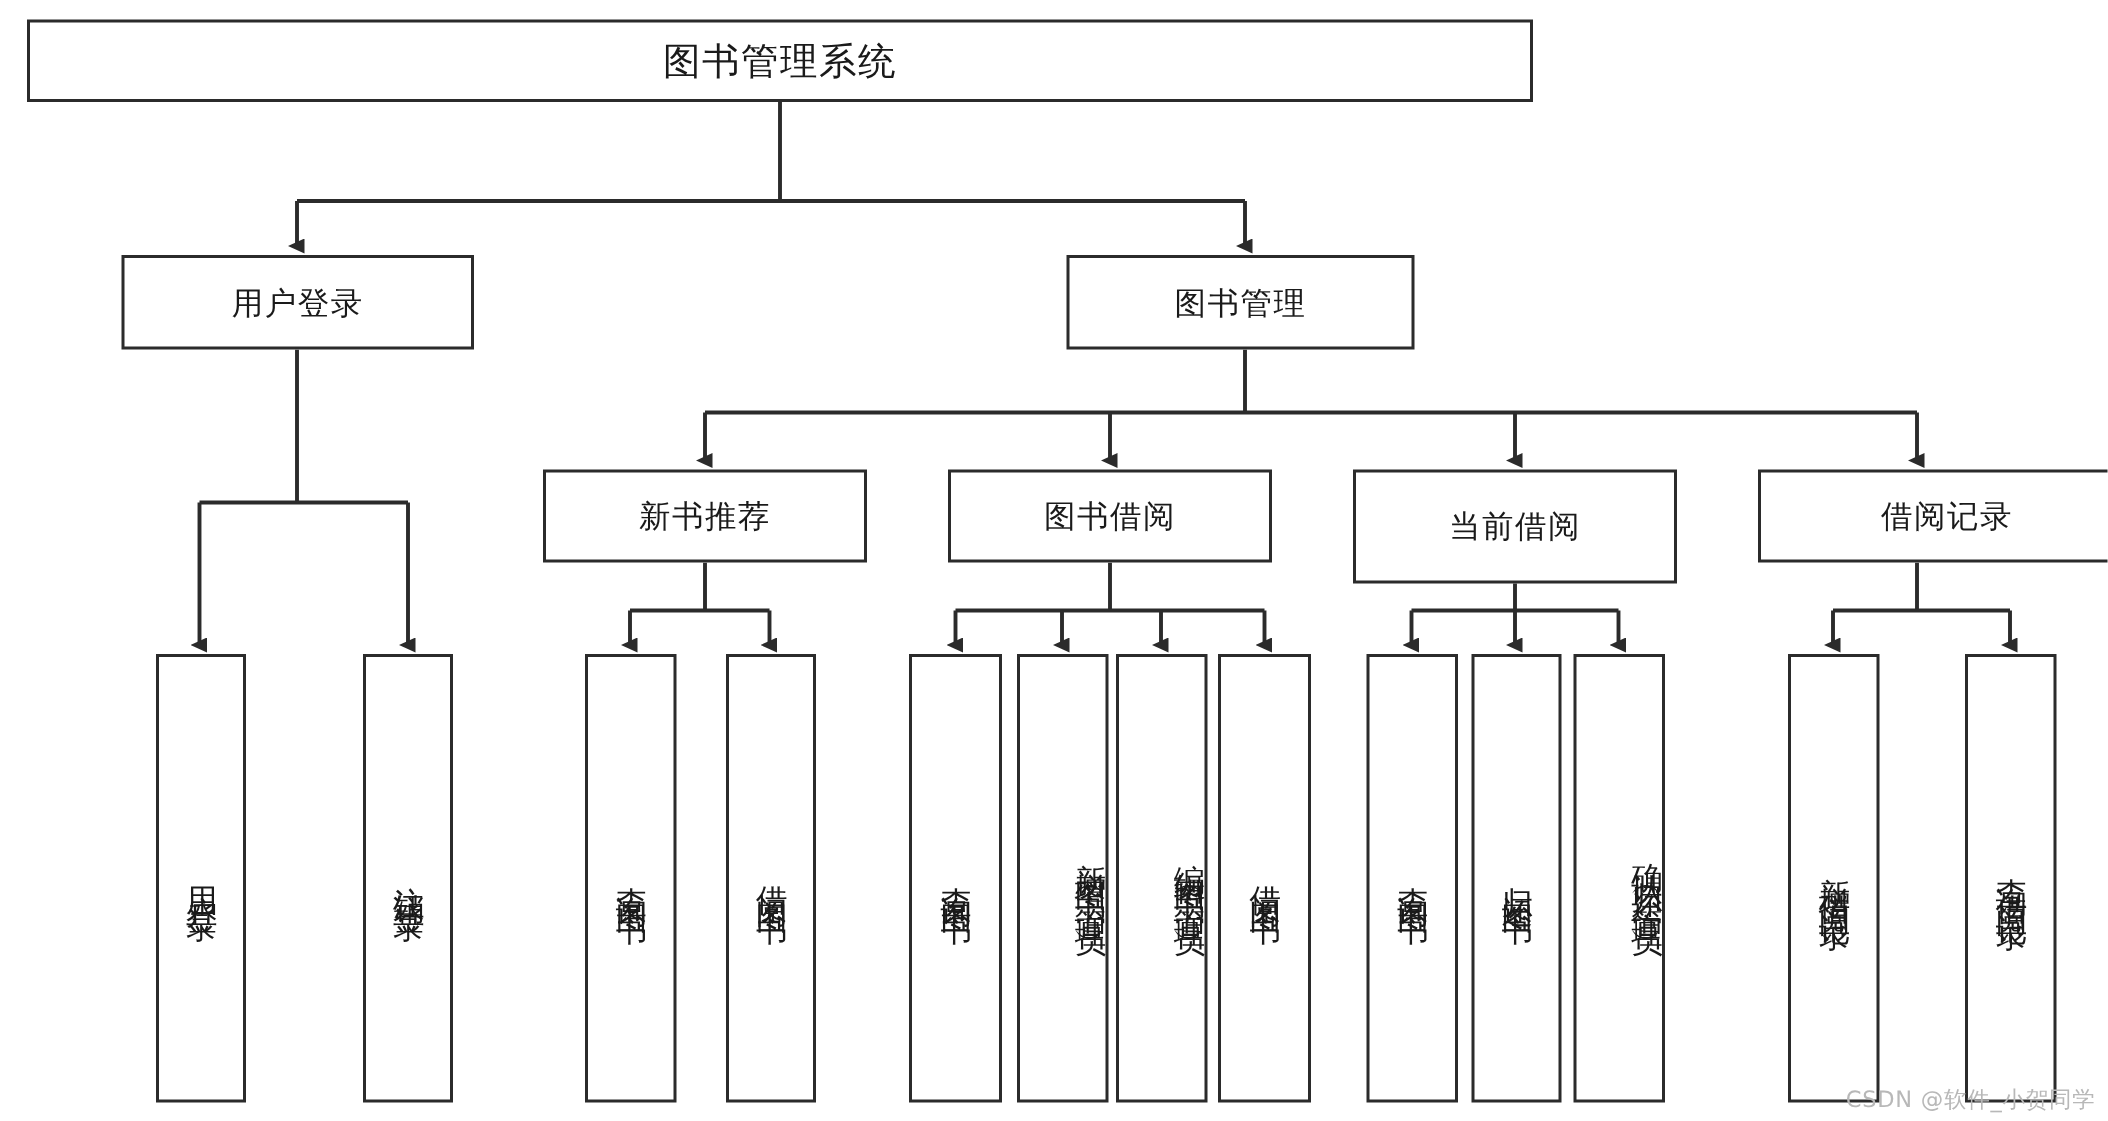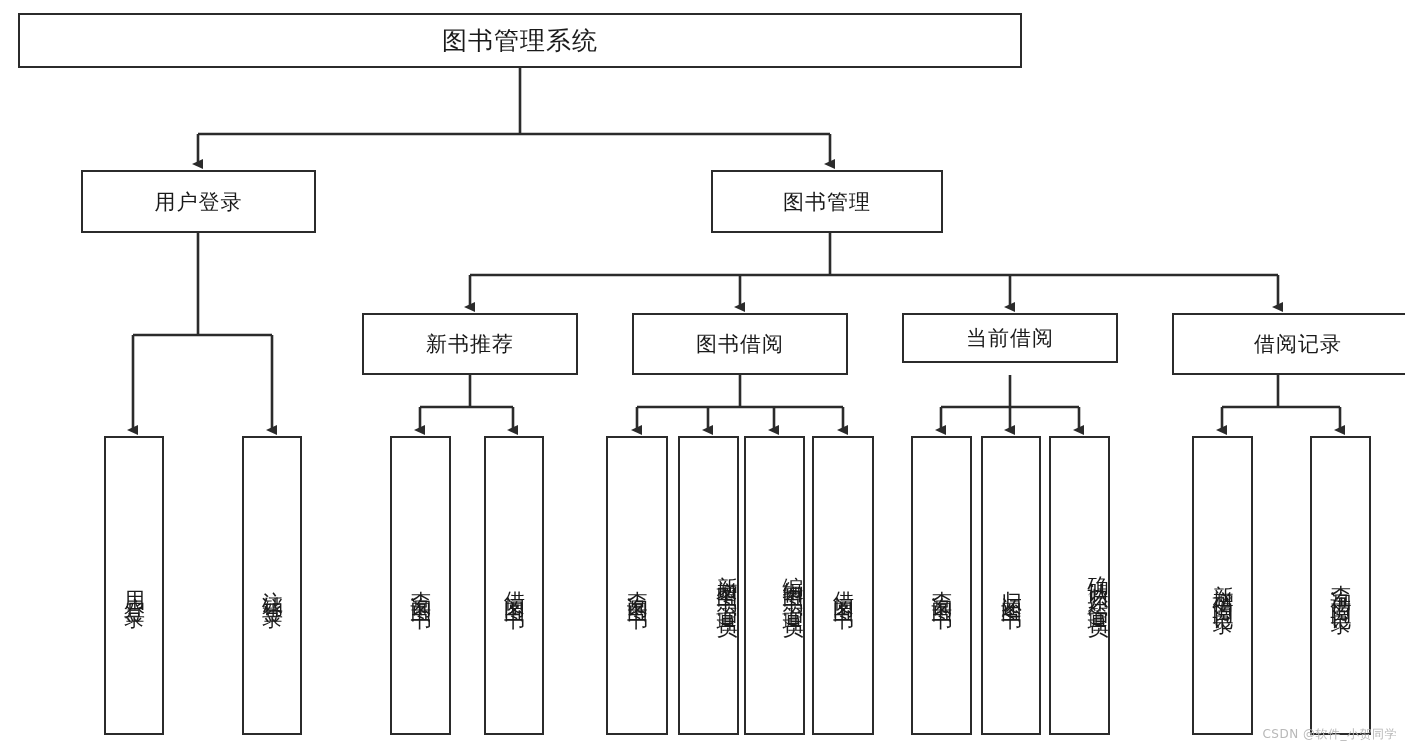--- a/index.html
+++ b/index.html
@@ -45,21 +45,21 @@
     text-orientation:upright;
     white-space:nowrap;
   }
   .node.v.align-start{align-items:flex-start;}
   .node.v.align-center{align-items:center;}
 
   .watermark{
     position:absolute;
     right:8px;
     bottom:4px;
-    font-size:12px;
+    font-size:15px;
     color:#b8b8b8;
     white-space:nowrap;
     letter-spacing:0.5px;
   }
 </style>
 </head>
 <body>
 
 <div id="canvas">
 
@@ -128,21 +128,21 @@
   </div>
 
   <div class="node h" style="left:632px;top:313px;width:216px;height:62px;">
     <span>图书借阅</span>
   </div>
 
   <div class="node h" style="left:362px;top:313px;width:216px;height:62px;">
     <span>新书推荐</span>
   </div>
 
-  <div class="node h" style="left:902px;top:313px;width:216px;height:50px;">
+  <div class="node h" style="left:902px;top:313px;width:216px;height:76px;">
     <span>当前借阅</span>
   </div>
 
   <div class="node h" style="left:1172px;top:313px;width:252px;height:62px;">
     <span>借阅记录</span>
   </div>
 
   <div class="node v align-center" style="left:104px;top:436px;width:60px;height:299px;">
     <span class="vtxt">用户登录</span>
   </div>

